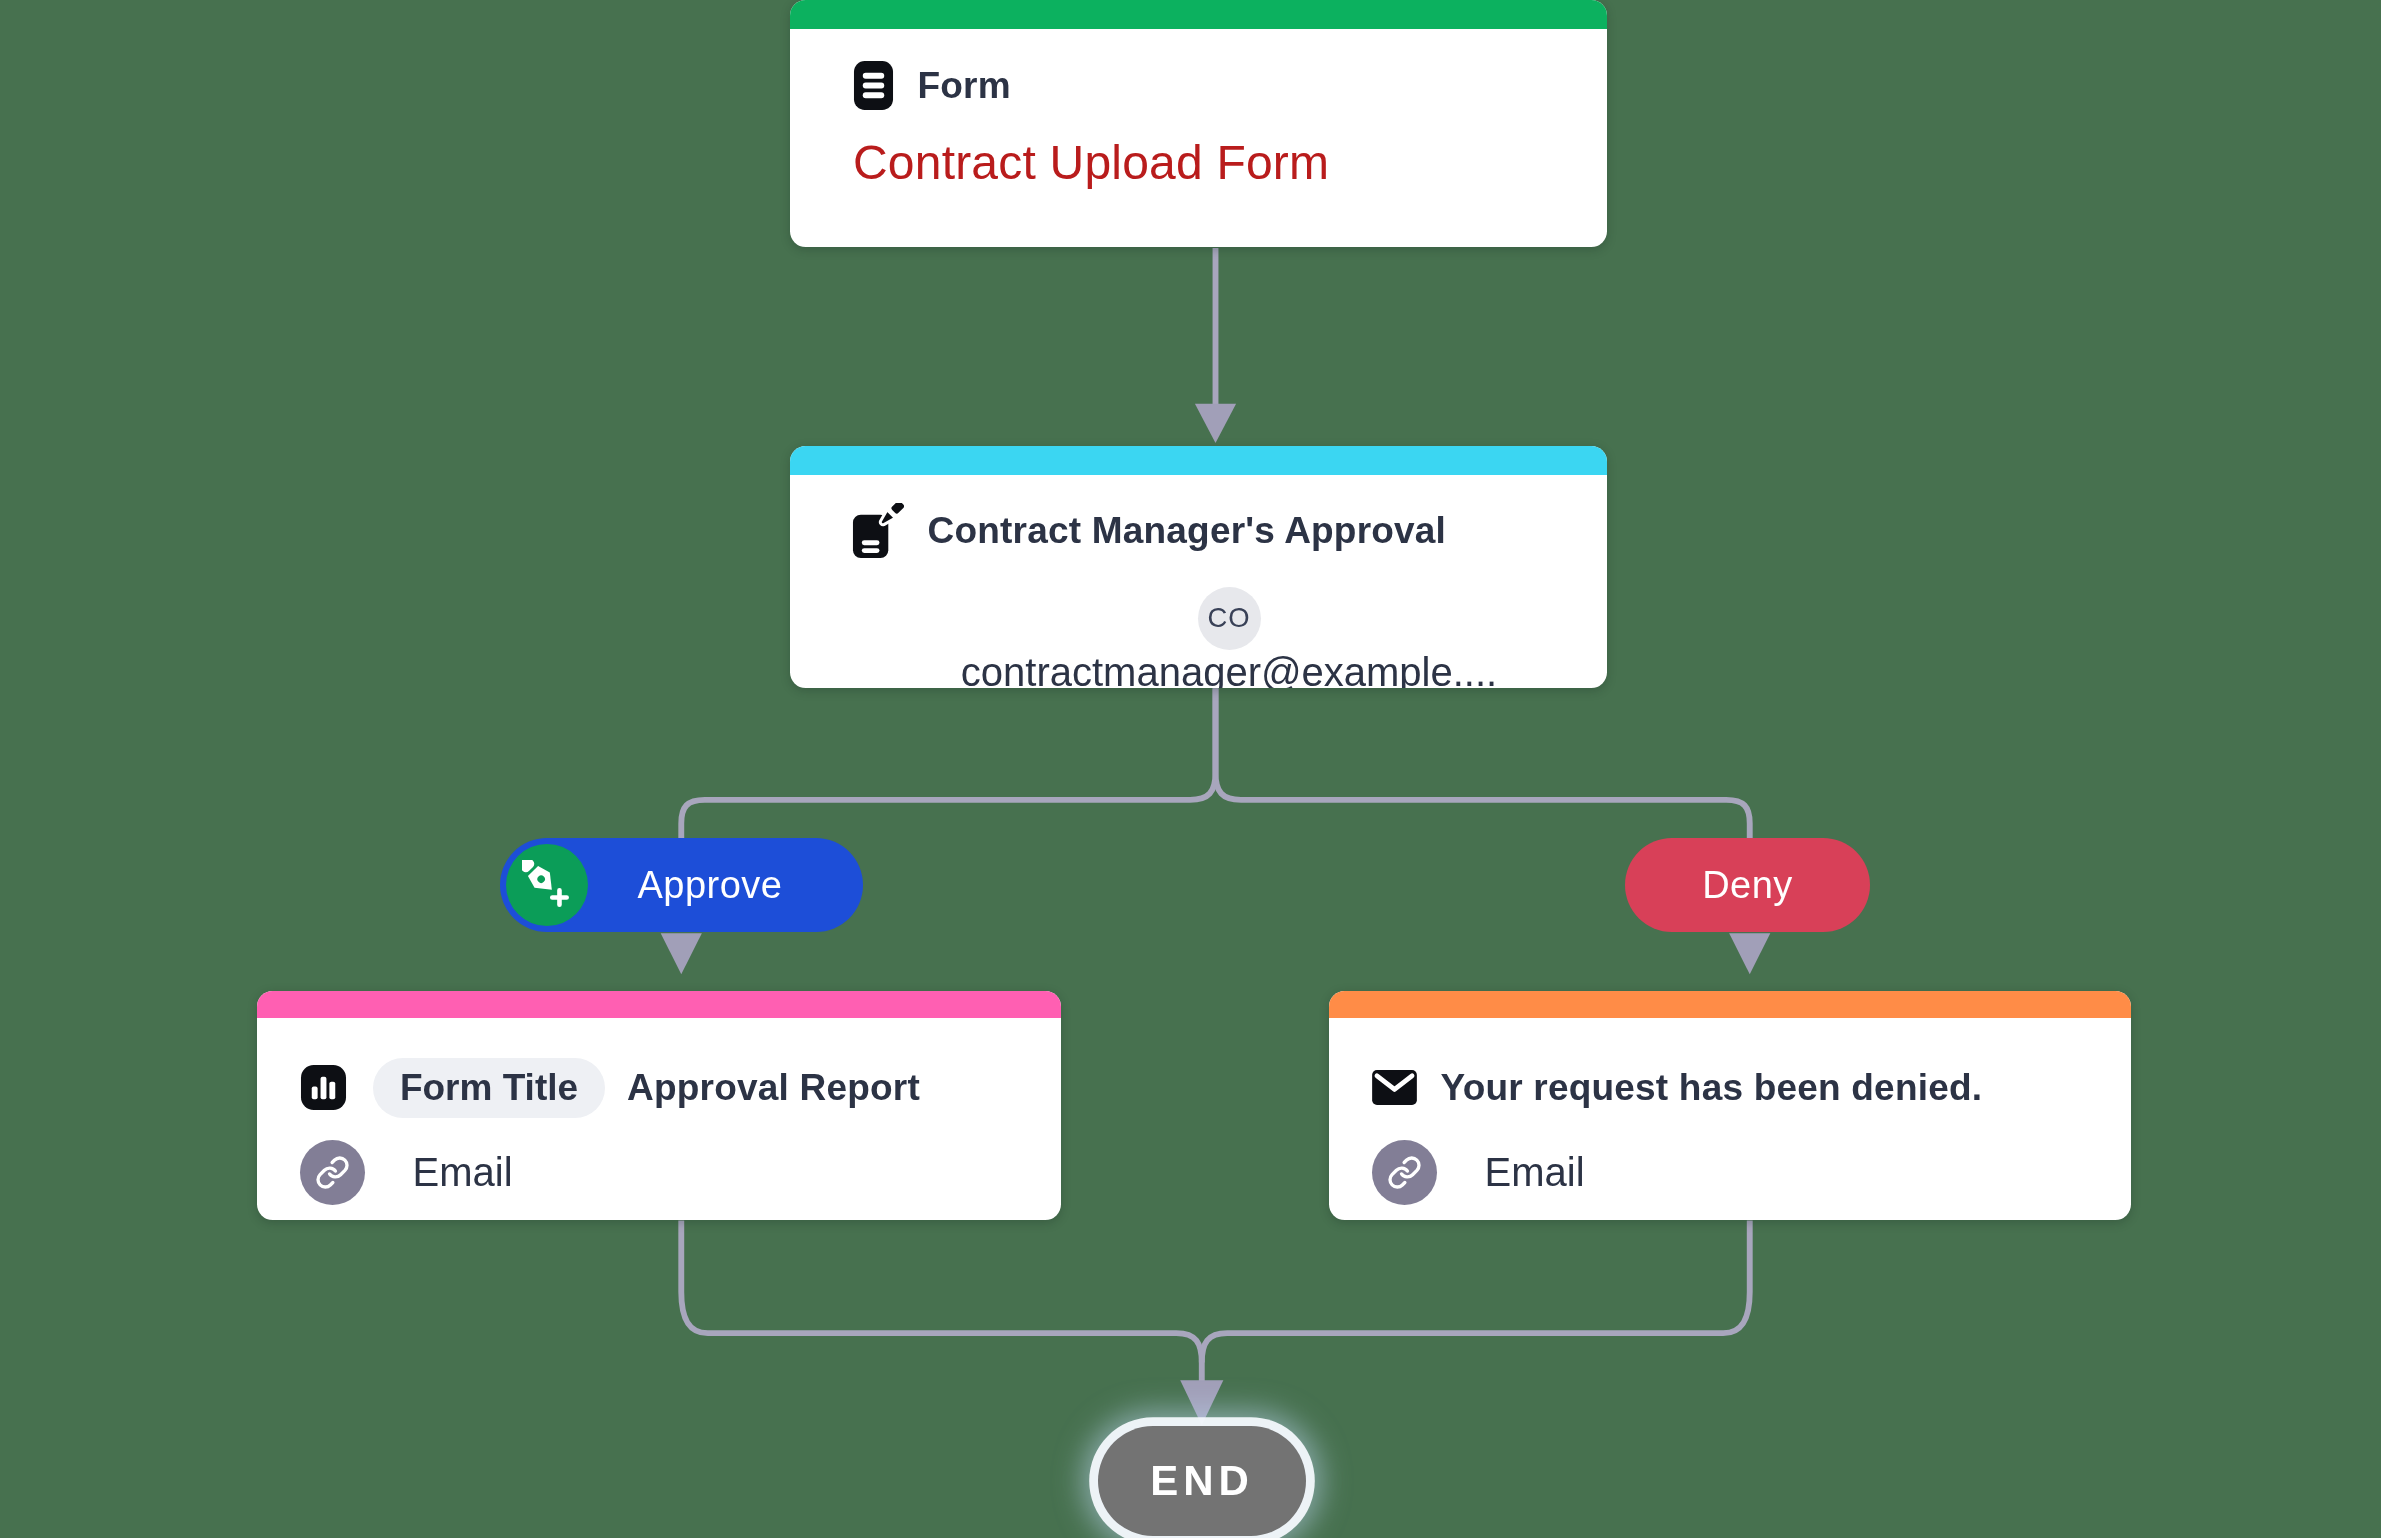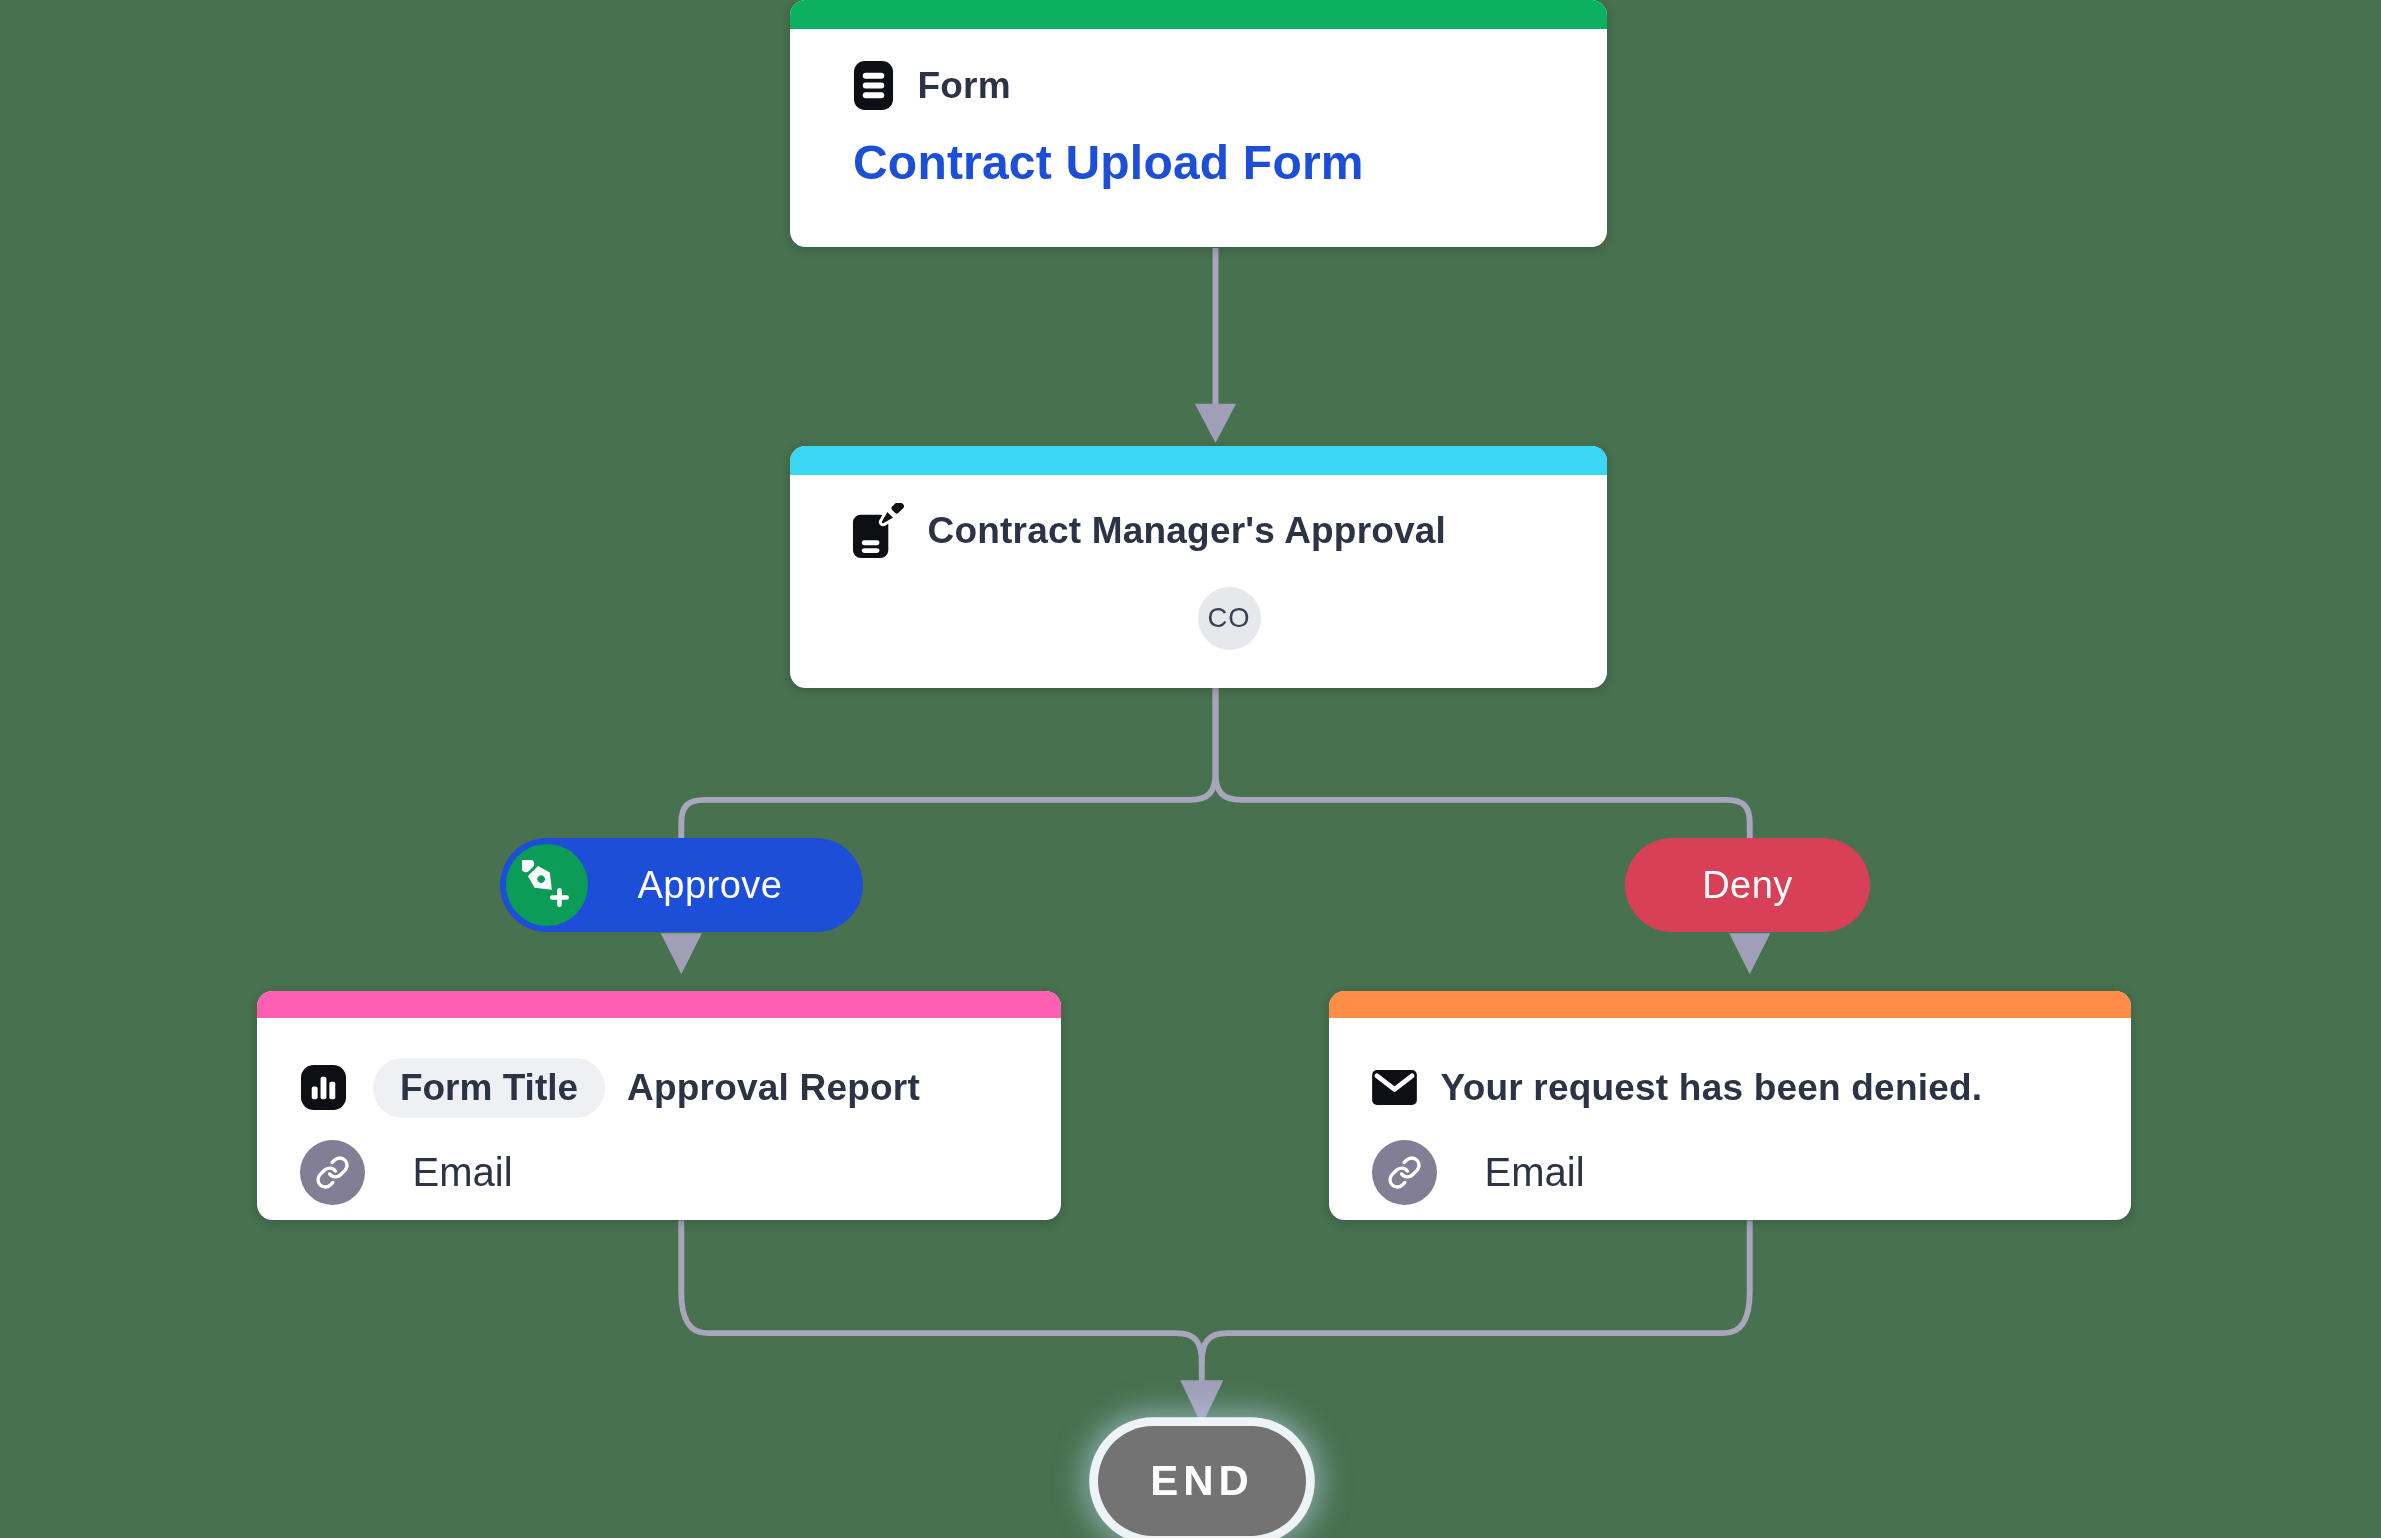--- a/index.html
+++ b/index.html
@@ -23,21 +23,21 @@
   }
   .accent{position:absolute;left:0;top:0;right:0;height:29px;}
   .card .body{position:absolute;left:0;right:0;top:29px;bottom:0;}
 
   .row{display:flex;align-items:center;}
 
   .kind-label,.node-title-sm{
     color:#2c3345;font-weight:700;font-size:37px;letter-spacing:0.2px;
   }
   .node-title-lg{
-    color:#1d4ed8;font-weight:700;font-size:48px;letter-spacing:0.2px;
+    color:#b91c1c;font-weight:400;font-size:48px;letter-spacing:0.2px;
   }
   .assignee-text,.channel-text{
     color:#2c3345;font-weight:400;font-size:40px;
   }
 
   
   #card-form{left:790px;top:0;width:817px;height:247px;}
   #card-form .accent{background:#0cb15f;}
   #card-form .row1{margin:29px 0 0 63px;height:55px;}
   #card-form .row2{margin:21.6px 0 0 63px;}
@@ -163,20 +163,21 @@
               <path d="M30 9 h12 l-3.5 13 a2.8 2.8 0 0 1 -5 0 Z" fill="#0d0f14" stroke="#fff" stroke-width="3" stroke-linejoin="round"></path>
             </g>
           </svg>
         </span>
         <span class="gap"></span>
         <span class="node-title-sm">Contract Manager's Approval</span>
       </div>
       <div class="row row2">
         <span class="avatar">CO</span>
         <span class="gap"></span>
+        <span class="assignee-text">contractmanager@example....</span>
       </div>
     </div>
   </div>
 
   <div class="pill" id="pill-approve">
     <span class="pill-circle">
       <span class="icon">
         <svg width="49" height="49" viewBox="0 0 34 34">
           <g transform="rotate(-45 14 14)">
             <rect x="9" y="-7" width="10" height="10" rx="3" fill="#fff"></rect>

